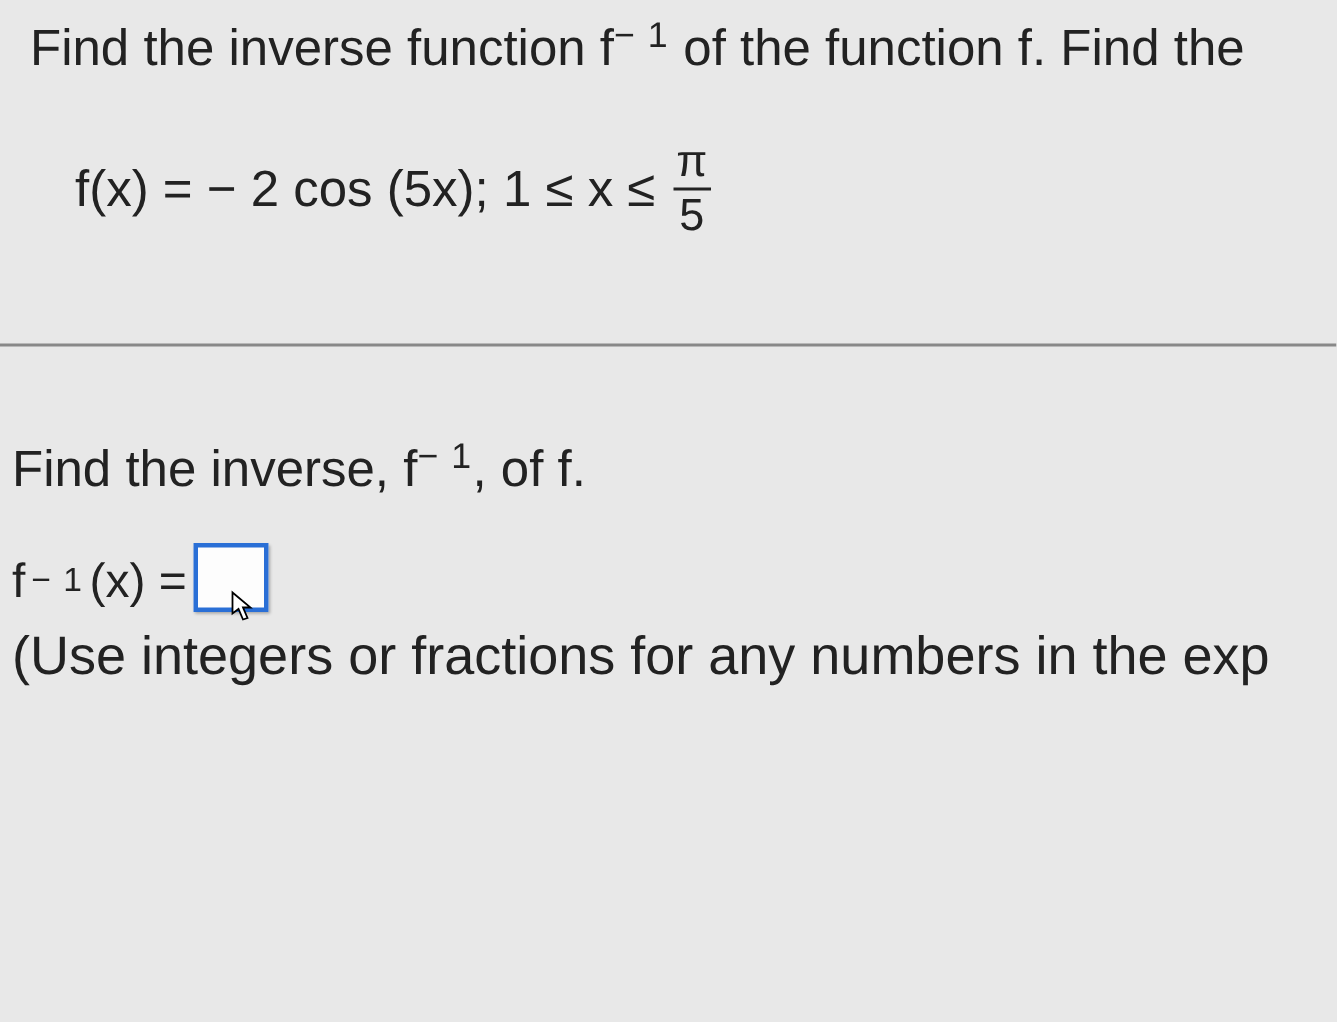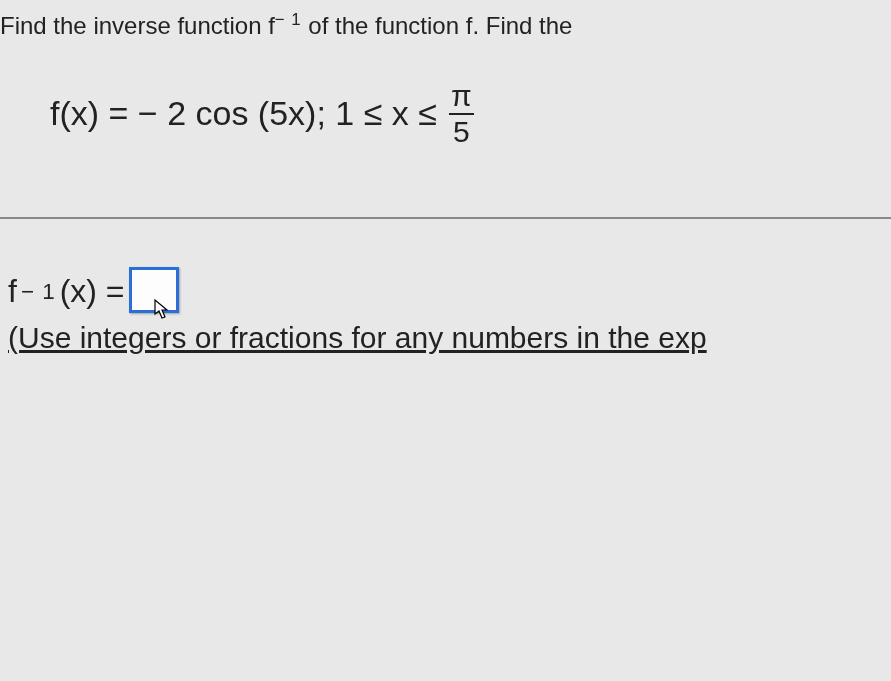--- a/index.html
+++ b/index.html
@@ -7,22 +7,22 @@
     padding: 0;
     width: 891px;
     height: 681px;
     background: #e8e8e8;
     font-family: Arial, Helvetica, sans-serif;
     color: #222;
     overflow: hidden;
     position: relative;
   }
   .instruction {
-    font-size: 24px;
-    padding: 10px 8px 0 0;
+    font-size: 34px;
+    padding: 10px 8px 0 20px;
     line-height: 1.2;
   }
   .sup {
     font-size: 0.7em;
     vertical-align: super;
     letter-spacing: 1px;
   }
   .formula-block {
     padding: 40px 50px 40px 50px;
     font-size: 34px;
@@ -69,23 +69,22 @@
     top: -2px;
   }
   .cursor-icon {
     position: relative;
     left: -30px;
     top: 20px;
     font-size: 20px;
     color: #000;
   }
   .hint {
-    font-size: 30px;
+    font-size: 36px;
     margin-top: 6px;
-    text-decoration: underline;
   }
 </style>
 </head>
 <body>
 
 <div class="instruction">
   <span>Find the inverse function f</span><span class="sup">− 1</span><span> of the function f. Find the</span>
 </div>
 
 <div class="formula-block">
@@ -94,20 +93,23 @@
     <span class="frac">
       <span class="num">π</span>
       <span class="den">5</span>
     </span>
   </div>
 </div>
 
 <hr class="hr">
 
 <div class="answer-block">
+  <div class="instruction" style="padding-left:0;">
+    <span>Find the inverse, f</span><span class="sup">− 1</span><span>, of f.</span>
+  </div>
 
   <div class="answer-line">
     <span>f</span>
       <span class="sup">− 1</span>
       <span>(x) =</span>
     <span class="inputbox"></span>
     <span class="cursor-icon">
       <svg width="18" height="22" viewBox="0 0 18 22">
         <path d="M2 2 L2 16 L6 13 L9 20 L12 19 L9 12 L14 12 Z" fill="#fff" stroke="#000" stroke-width="1.2"></path>
       </svg>

